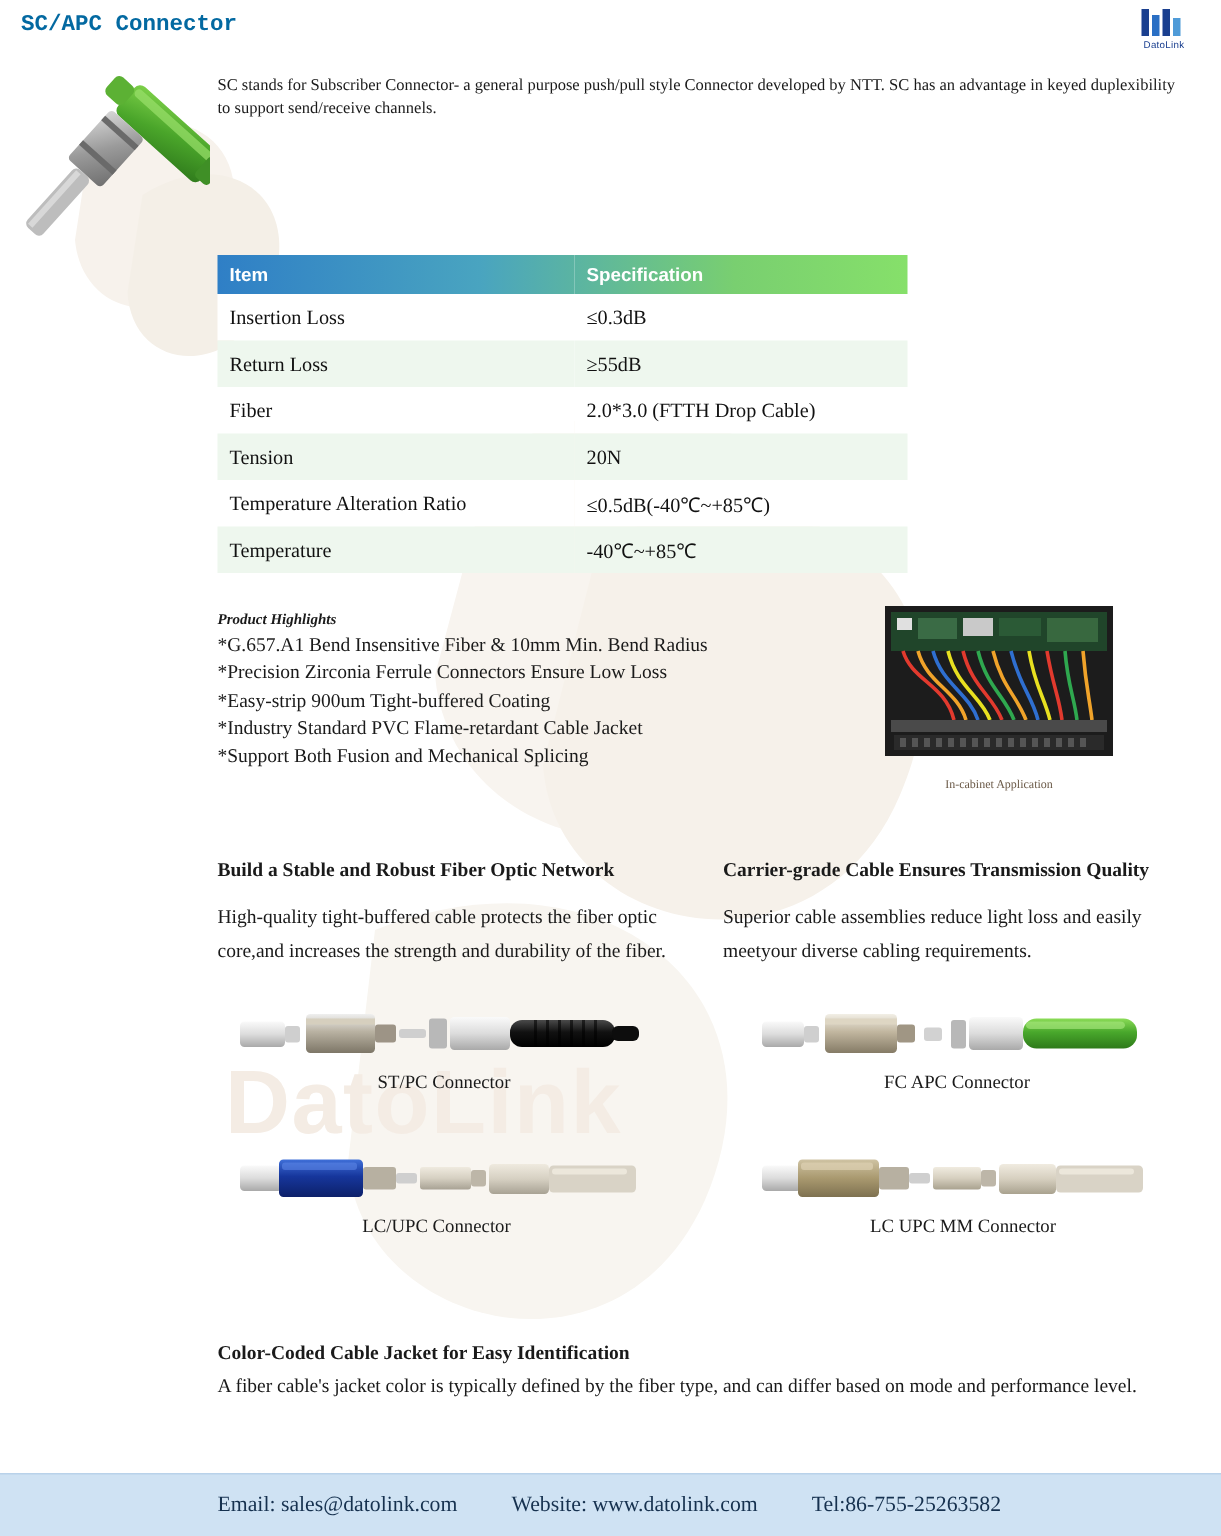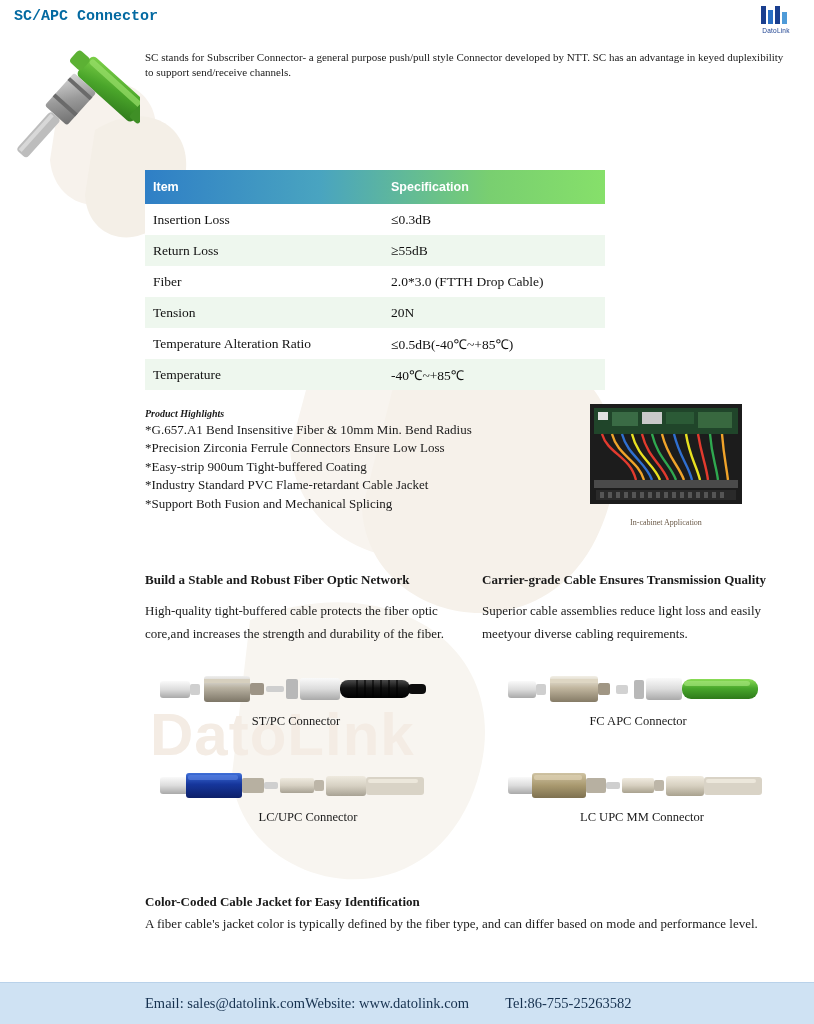--- a/index.html
+++ b/index.html
@@ -85,21 +85,21 @@
     z-index: 2;
     font-size: 13.5px;
   }
   .spec-table th {
     text-align: left;
     font-family: "Liberation Sans", sans-serif;
     font-size: 12.5px;
     font-weight: bold;
     color: #ffffff;
     padding: 6px 8px;
-    height: 34px;
+    height: 26px;
   }
   .spec-table thead tr {
     background: linear-gradient(to right, #2f7fc6 0%, #49a4c0 38%, #79cf70 75%, #86e06a 100%);
   }
   .spec-table th.col-item { width: 238px; }
   .spec-table td {
     padding: 5px 8px;
     height: 31px;
     font-size: 13.5px;
     color: #111;
@@ -178,21 +178,21 @@
     display: flex;
     align-items: center;
     z-index: 3;
   }
   .footer .f-item {
     font-size: 14.5px;
     color: #16314f;
     font-family: "Liberation Serif", serif;
   }
   .footer .f-email { margin-left: 145px; }
-  .footer .f-web { }
+  .footer .f-web { margin-left: 36px; }
   .footer .f-tel { margin-left: 36px; }
 
   svg { display: block; }
 </style>
 </head>
 <body>
 
 <div class="watermark">
   <svg width="814" height="1024">
     <g fill="#f7f2ec">
@@ -456,21 +456,21 @@
     <rect x="28" y="11" width="50" height="5" rx="2" fill="#5b86e6" opacity="0.6"></rect>
     <rect x="82" y="14" width="22" height="15" rx="2" fill="#b7b0a1"></rect>
     <rect x="104" y="18" width="14" height="7" rx="2" fill="#cfcfcf"></rect>
     <rect x="120" y="14" width="34" height="15" rx="2" fill="url(#beige)"></rect>
     <rect x="154" y="16" width="10" height="11" rx="2" fill="#bdb6a8"></rect>
     <rect x="166" y="12" width="40" height="20" rx="3" fill="url(#beige)"></rect>
     <rect x="206" y="13" width="58" height="18" rx="3" fill="#d9d3c6"></rect>
     <rect x="208" y="15" width="50" height="4" rx="2" fill="#ece7db"></rect>
   </svg>
 </div>
-<div class="conn-cap" style="left:158px; top:810px;">LC/UPC Connector</div>
+<div class="conn-cap" style="left:141px; top:810px;">LC/UPC Connector</div>
 
 <div style="position:absolute; left:508px; top:764px; z-index:2;">
   <svg width="260" height="44" viewBox="0 0 260 44">
     <defs>
       <linearGradient id="beige2" x1="0" y1="0" x2="0" y2="1">
         <stop offset="0%" stop-color="#f0ebe0"></stop>
           <stop offset="50%" stop-color="#d6cfbf"></stop>
           <stop offset="100%" stop-color="#a9a28f"></stop>
       </linearGradient>
       <linearGradient id="khaki" x1="0" y1="0" x2="0" y2="1">

